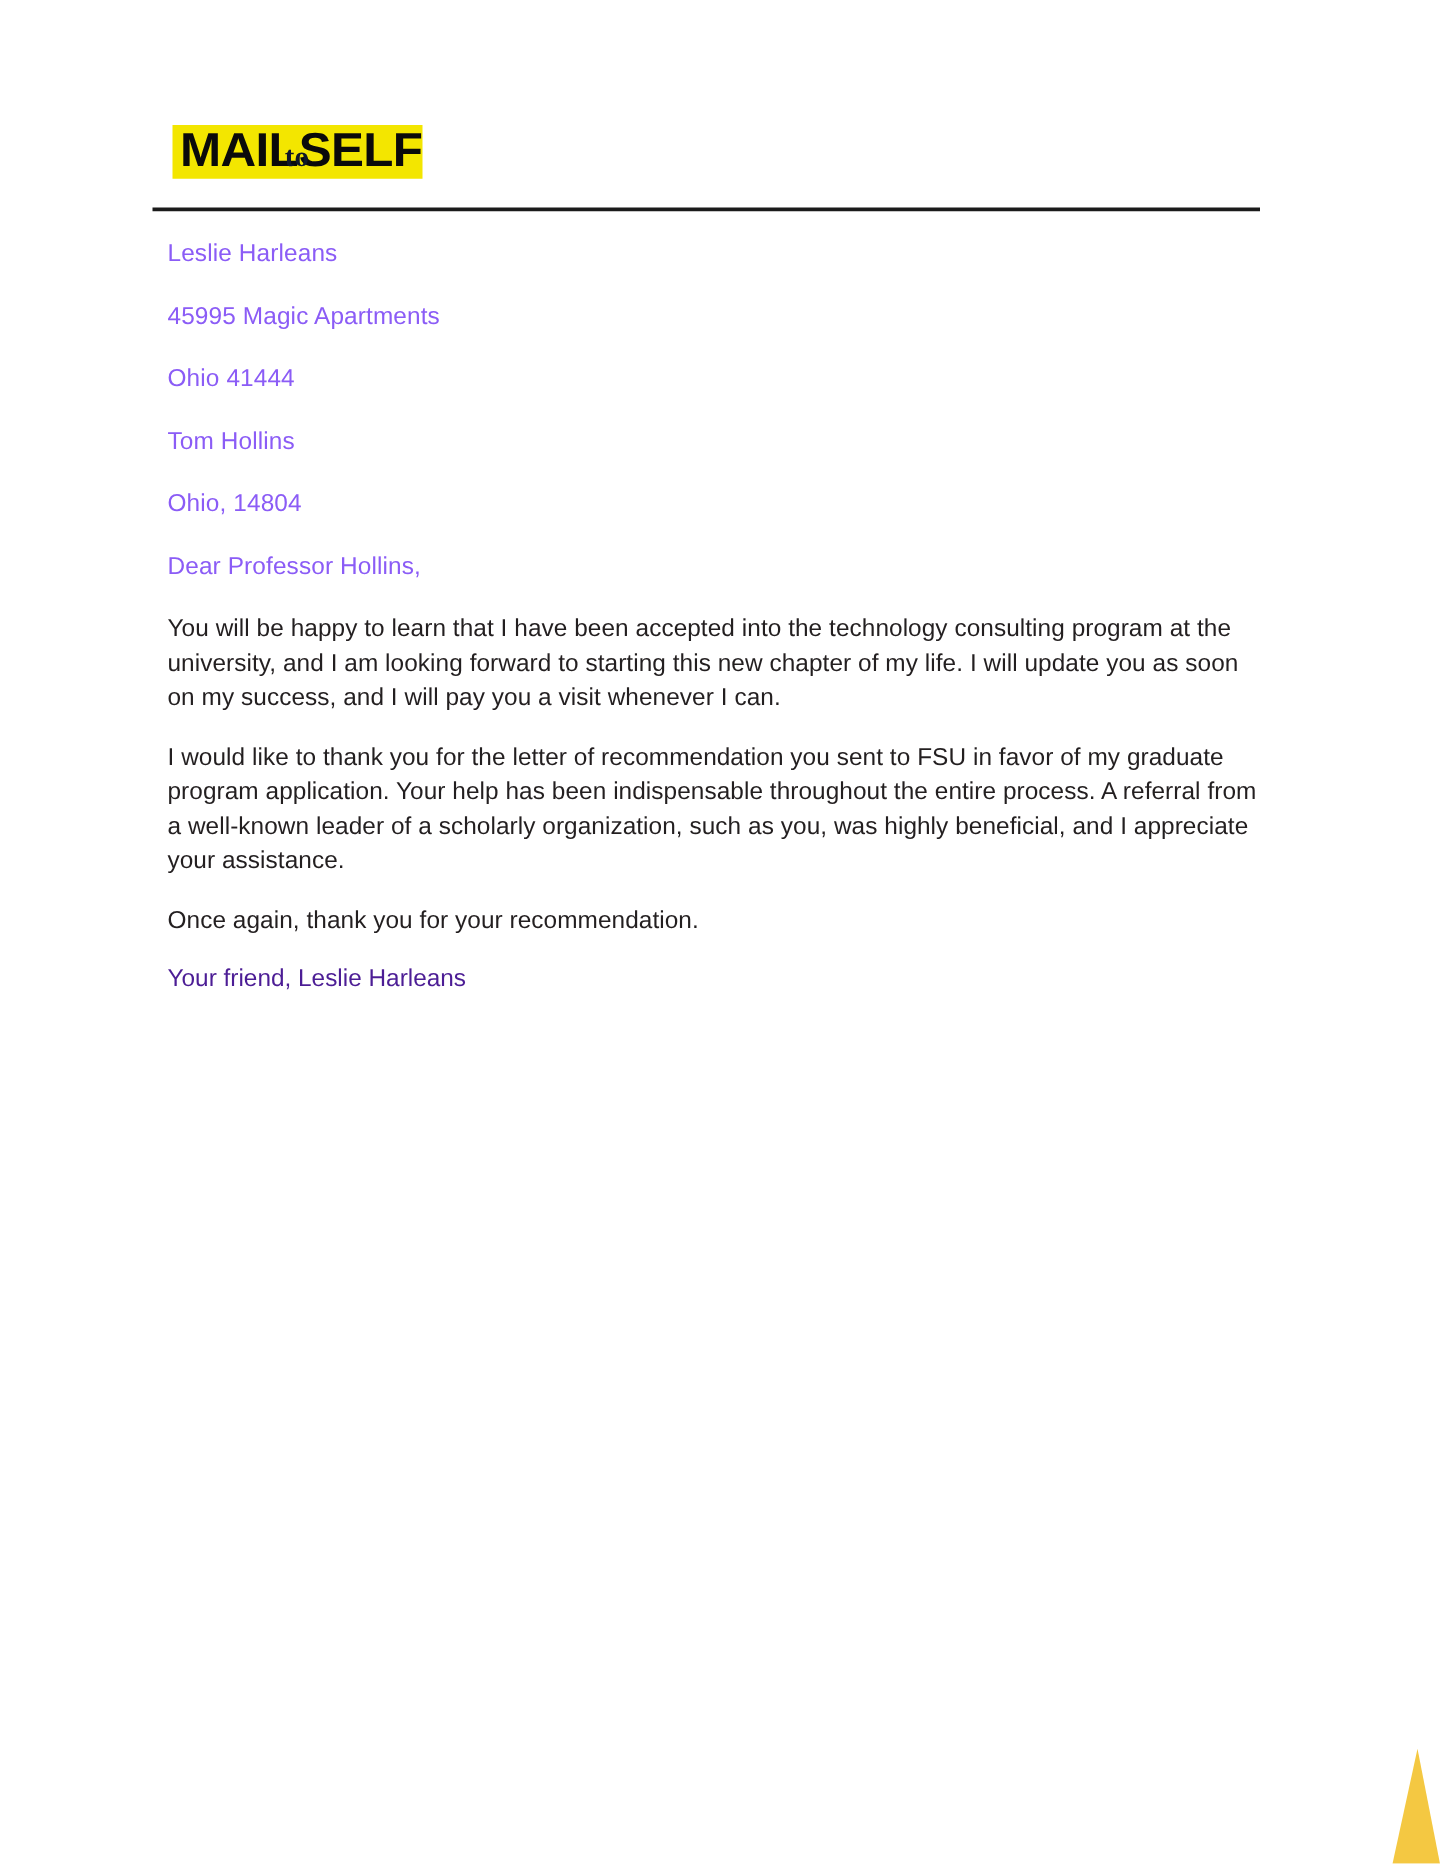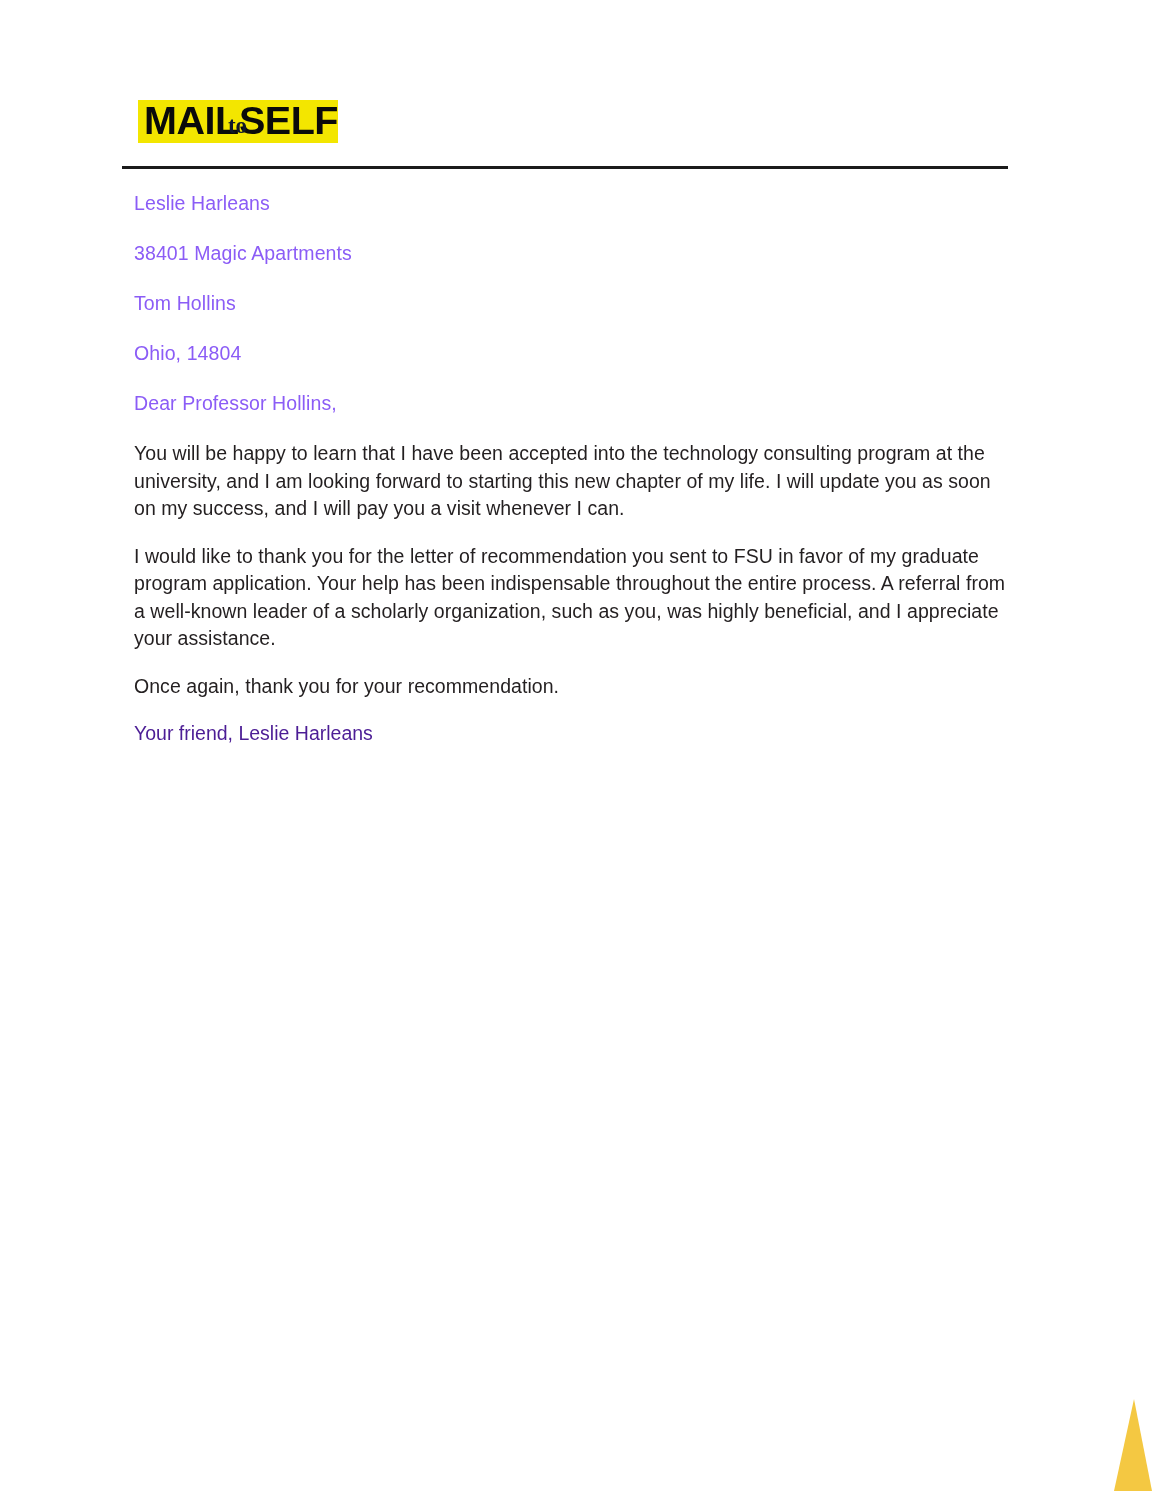--- a/index.html
+++ b/index.html
@@ -133,21 +133,22 @@
       <span class="logo-to">to</span>
       <span class="logo-self">SELF</span>
     </div>
   </div>
 
   <div class="divider"></div>
 
   <div class="letter">
 
     <p class="line">Leslie Harleans</p>
-    <p class="line">38401 Magic Apartments</p>
+    <p class="line">45995 Magic Apartments</p>
+    <p class="line">Ohio 41444</p>
 
     <p class="line">Tom Hollins</p>
     <p class="line">Ohio, 14804</p>
 
     <p class="line">Dear Professor Hollins,</p>
 
     <p class="para">You will be happy to learn that I have been accepted into the technology consulting program at the university, and I am looking forward to starting this new chapter of my life. I will update you as soon on my success, and I will pay you a visit whenever I can.</p>
     <p class="para first">I would like to thank you for the letter of recommendation you sent to FSU in favor of my graduate program application. Your help has been indispensable throughout the entire process. A referral from a well-known leader of a scholarly organization, such as you, was highly beneficial, and I appreciate your assistance.</p>
     <p class="para">Once again, thank you for your recommendation.</p>
 

